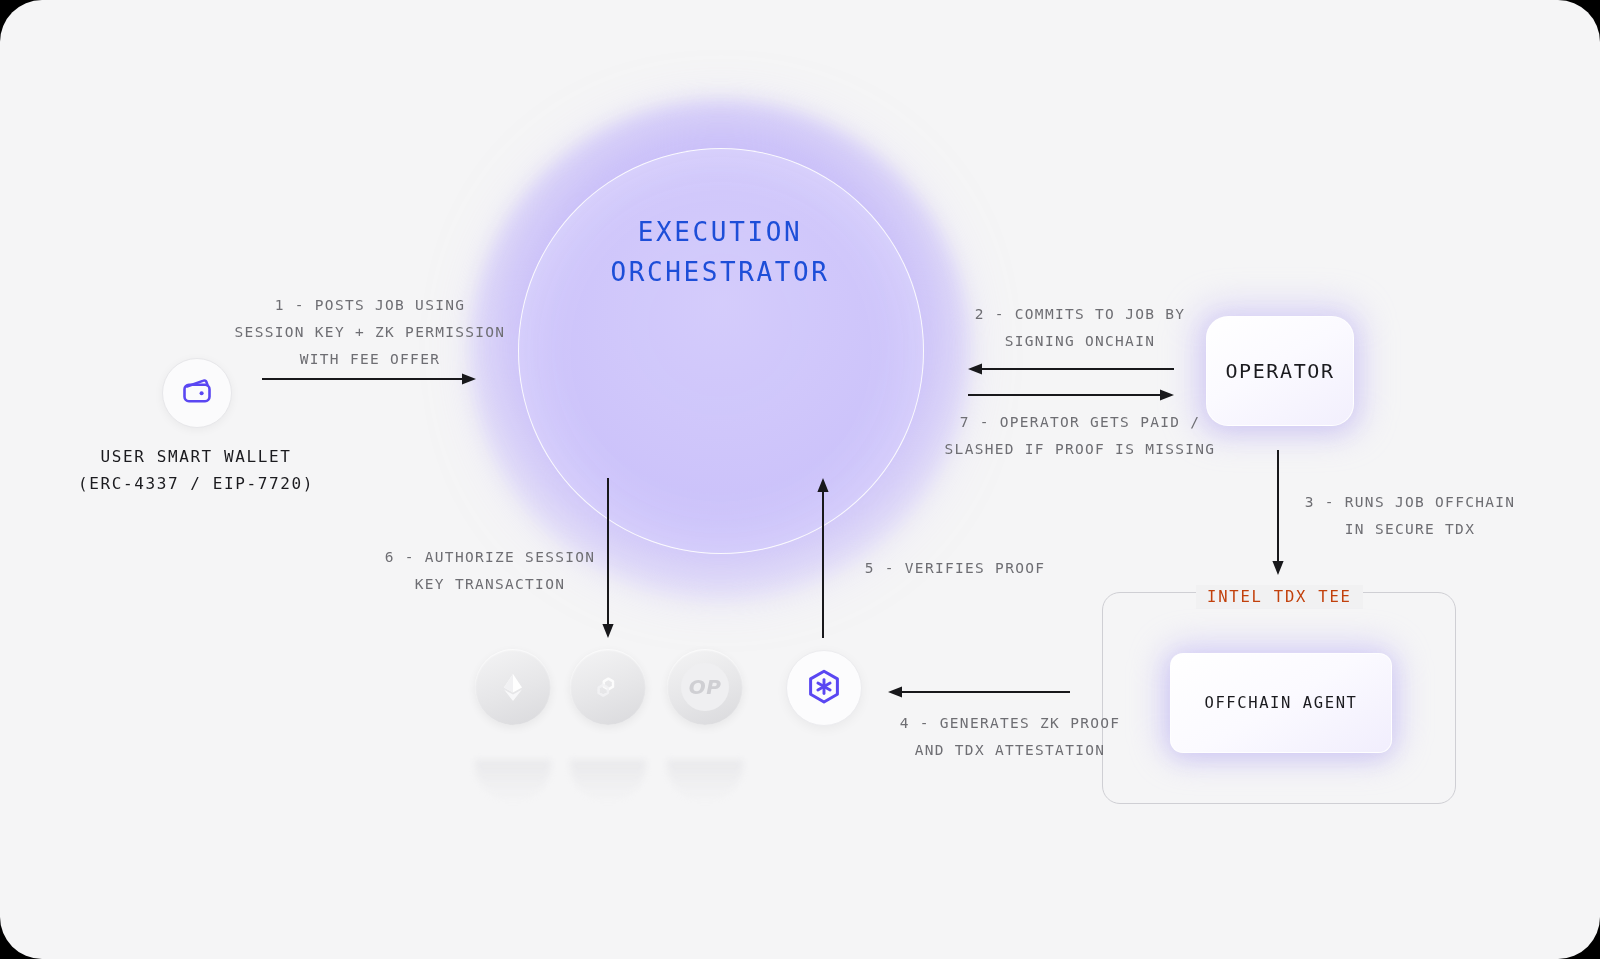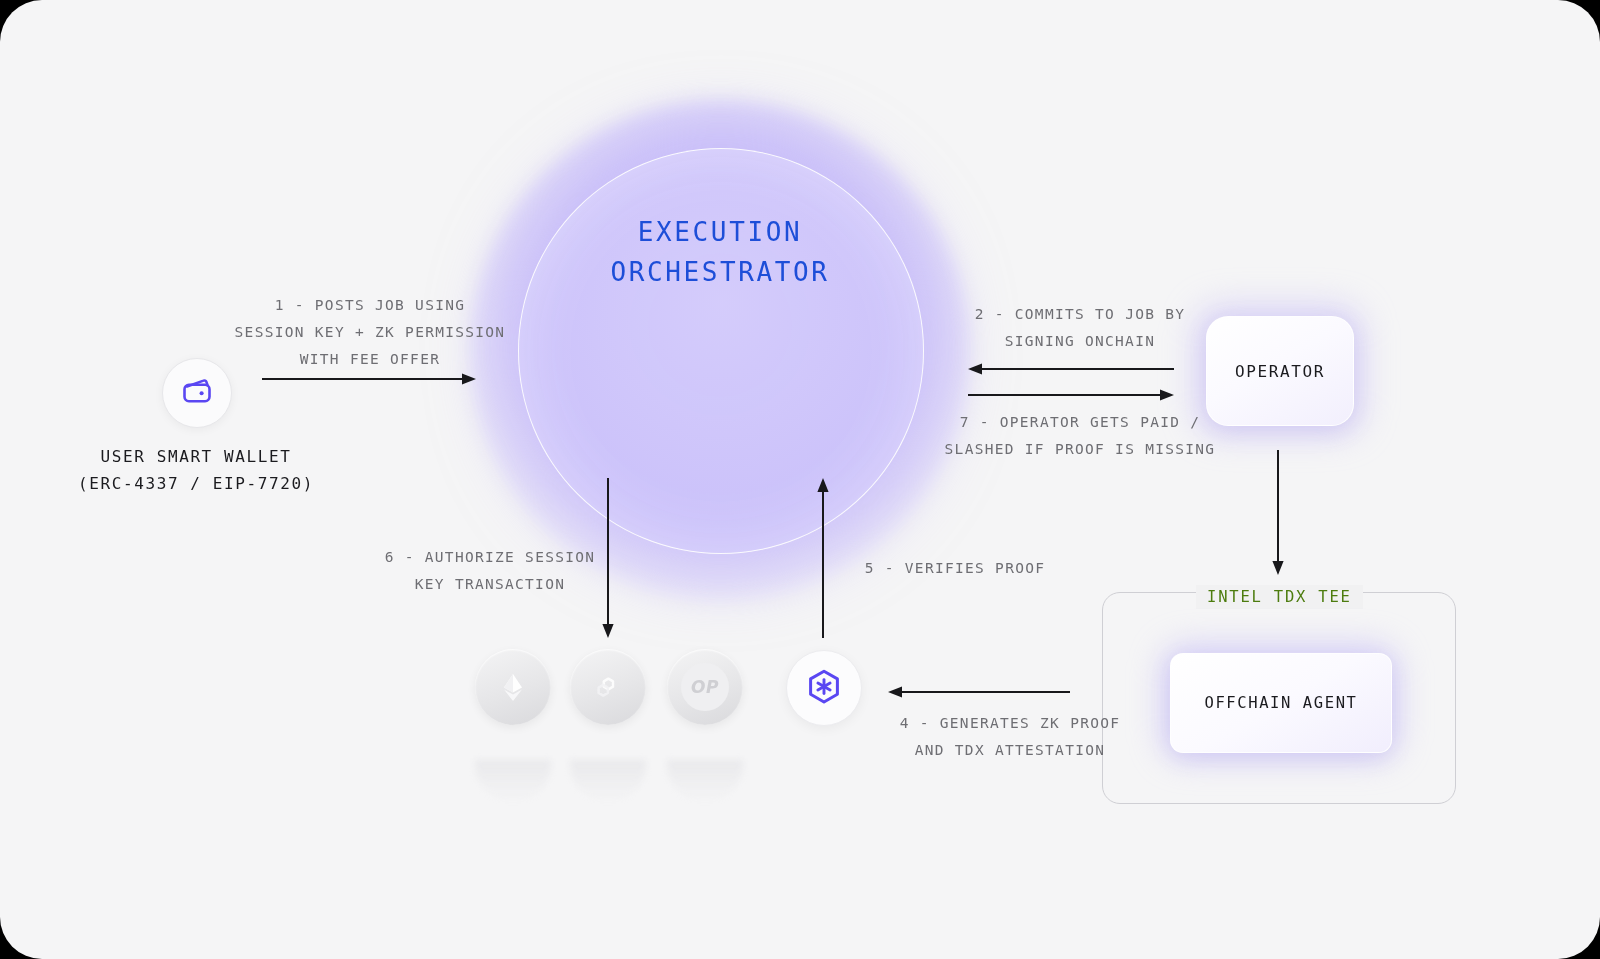--- a/index.html
+++ b/index.html
@@ -80,30 +80,30 @@
     left:1196px; top:306px; width:166px; height:128px; border-radius:26px;
     background:rgba(186,173,248,.45); filter:blur(17px);
   }
   #operator{
     left:1206px; top:316px; width:146px; height:108px; border-radius:22px;
     background:linear-gradient(150deg,#ffffff 0%,#fbfaff 45%,#f2effd 100%);
     border:1px solid rgba(255,255,255,.9);
     box-shadow:0 6px 22px rgba(150,135,230,.18);
     display:flex; align-items:center; justify-content:center;
   }
-  #operator span{color:#1b1b1f; font-size:16px; letter-spacing:1.6px;}
+  #operator span{color:#1b1b1f; font-size:20px; letter-spacing:1.6px;}
 
   
   #tee-box{
     left:1102px; top:592px; width:352px; height:210px;
     border:1px solid #cfcfd4; border-radius:18px;
   }
   #tee-title{
     left:1196px; top:585px; padding:3px 11px;
-    background:#f1f1f2; color:#4d7c0f; font-size:15.5px; letter-spacing:1.8px;
+    background:#f1f1f2; color:#c2410c; font-size:15.5px; letter-spacing:1.8px;
   }
   #agent-glow{
     left:1162px; top:645px; width:236px; height:114px; border-radius:26px;
     background:rgba(190,178,248,.55); filter:blur(16px);
   }
   #agent{
     left:1170px; top:653px; width:220px; height:98px; border-radius:13px;
     background:linear-gradient(150deg,#ffffff 0%,#fbfaff 50%,#f1eefd 100%);
     border:1px solid rgba(255,255,255,.9);
     box-shadow:0 6px 20px rgba(150,135,230,.16);
@@ -119,21 +119,21 @@
     display:flex; align-items:center; justify-content:center;
   }
   #chain-eth{left:475px; top:649px;}
   #chain-poly{left:570px; top:649px;}
   #chain-op{left:667px; top:649px;}
   #op-inner{
     width:48px;height:48px;border-radius:50%;
     background:#efeff1;display:flex;align-items:center;justify-content:center;
   }
   #op-inner b{
-    color:#cfcfd3; font-size:17px; font-style:italic;
+    color:#cfcfd3; font-size:20px; font-style:italic;
     font-family:"DejaVu Sans","Liberation Sans",sans-serif; letter-spacing:.5px;
   }
   .reflection{
     position:absolute; width:76px; height:42px; border-radius:0 0 38px 38px;
     background:linear-gradient(to bottom,rgba(220,220,224,.45),rgba(245,245,246,0));
     filter:blur(3px);
   }
   #refl1{left:475px; top:760px;} #refl2{left:570px; top:760px;} #refl3{left:667px; top:760px;}
   #blockchains-label{left:461px; top:750px; width:300px;}
 
@@ -254,20 +254,22 @@
     <polygon class="ahead" points="7,160 1.4,146 12.6,146"></polygon>
   </svg>
 
   <div class="lbl" style="left:215px; top:292px; width:310px;">1 - POSTS JOB USING
 SESSION KEY + ZK PERMISSION
 WITH FEE OFFER</div>
 
   <div class="lbl" style="left:930px; top:301px; width:300px;">2 - COMMITS TO JOB BY
 SIGNING ONCHAIN</div>
 
+  <div class="lbl" style="left:1300px; top:489px; width:220px; text-align:center;">3 - RUNS JOB OFFCHAIN
+IN SECURE TDX</div>
 
   <div class="lbl" style="left:848px; top:710px; width:324px;">4 - GENERATES ZK PROOF
 AND TDX ATTESTATION</div>
 
   <div class="lbl" style="left:800px; top:555px; width:310px;">5 - VERIFIES PROOF</div>
 
   <div class="lbl" style="left:340px; top:544px; width:300px;">6 - AUTHORIZE SESSION
 KEY TRANSACTION</div>
 
   <div class="lbl" style="left:925px; top:409px; width:310px;">7 - OPERATOR GETS PAID /

